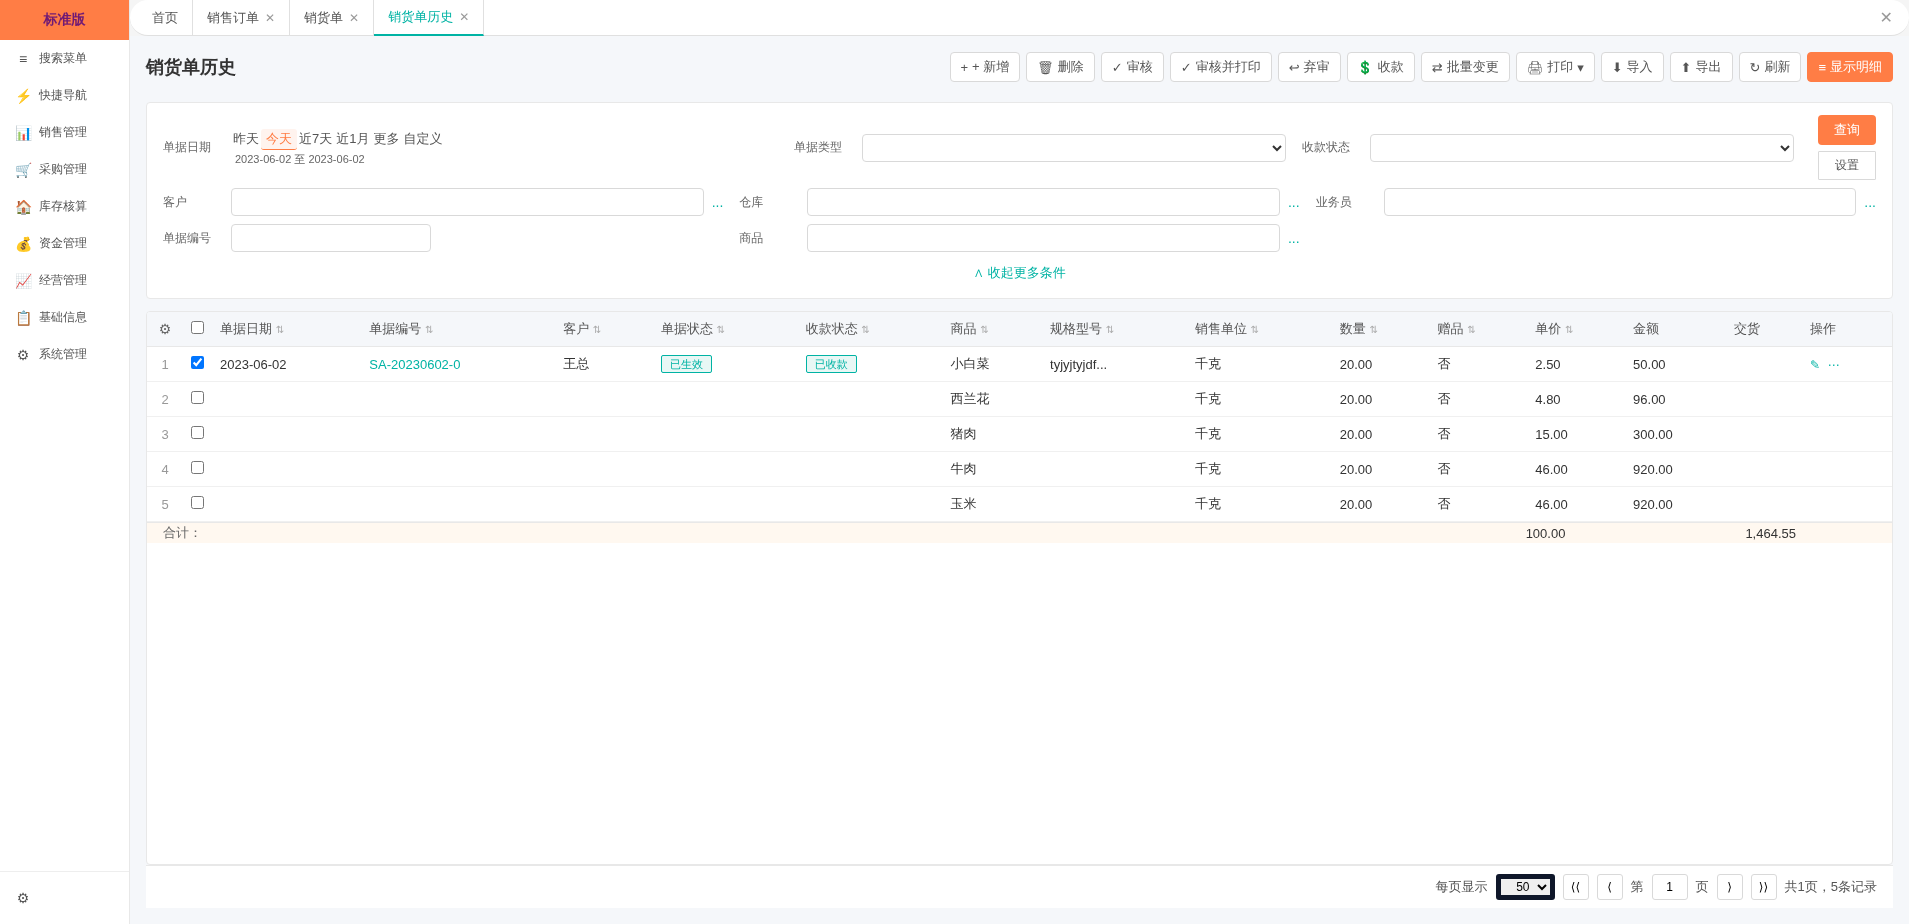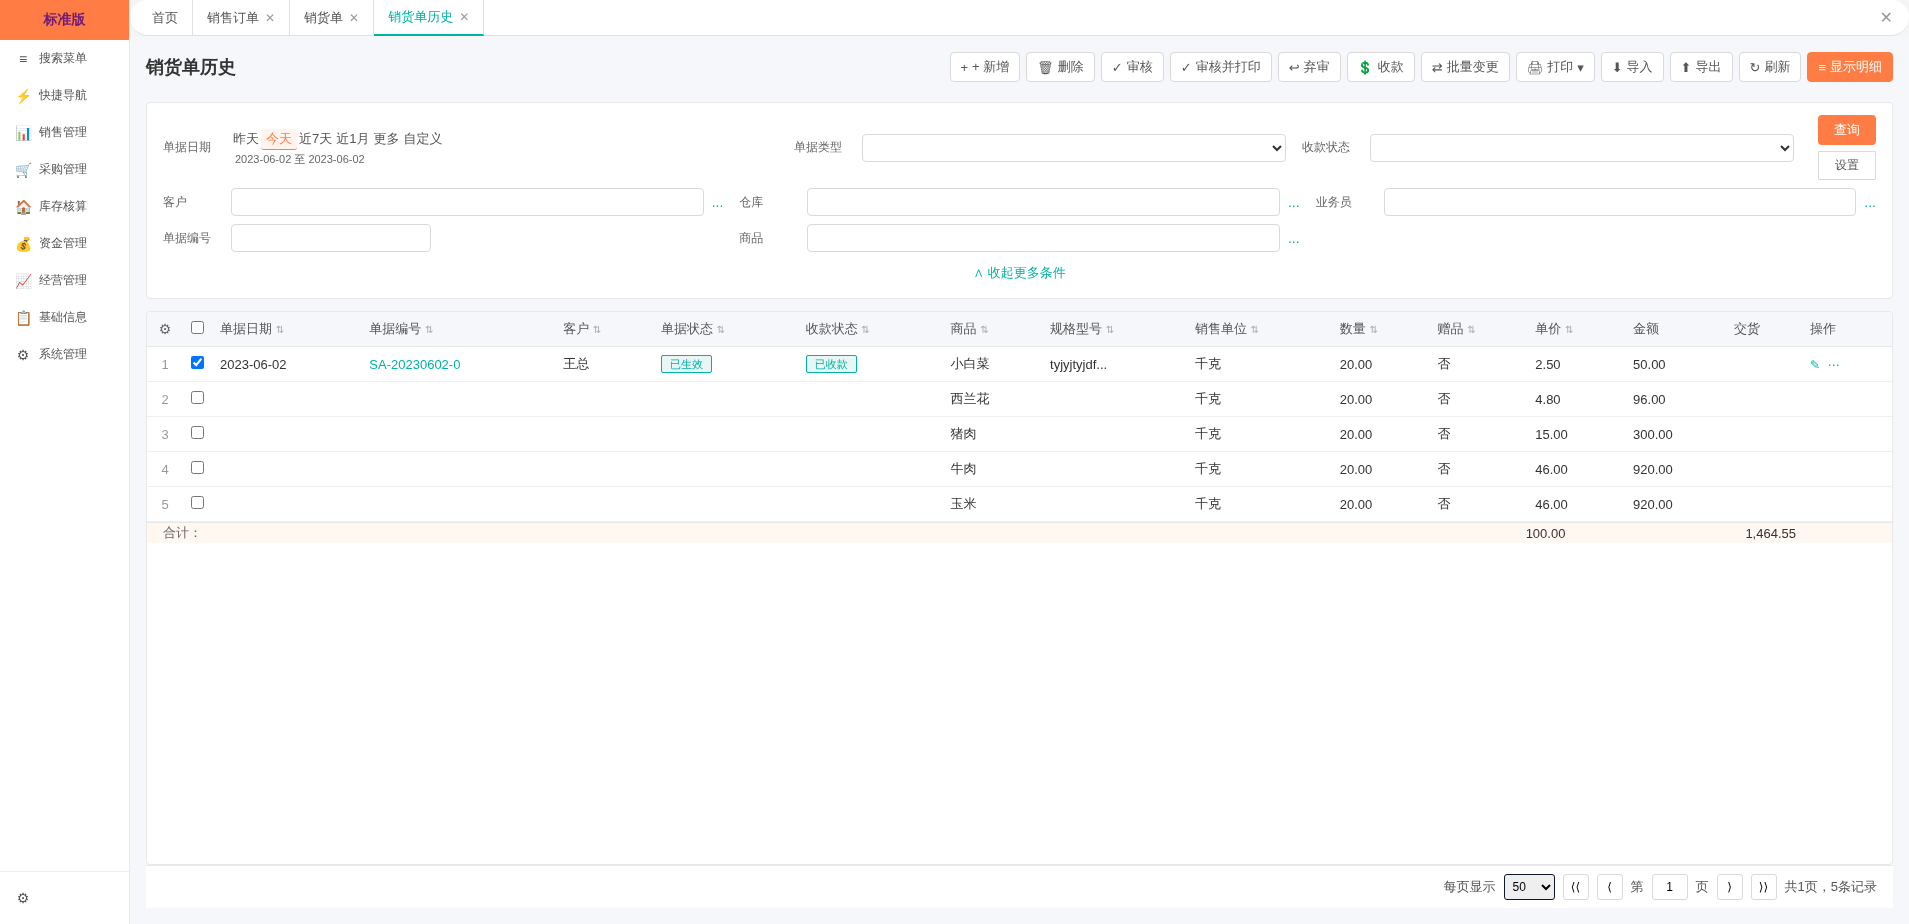--- a/index.html
+++ b/index.html
@@ -305,24 +305,25 @@
       padding: 8px 16px;
       display: flex;
       align-items: center;
       justify-content: flex-end;
       gap: 8px;
       font-size: 12px;
       color: #555;
     }
     .pagination-select {
       height: 26px;
-      border: 1px solid #0f172a;
+      border: 5px solid #0f172a;
       border-radius: 3px;
       padding: 0 4px;
       font-size: 12px;
+      text-align: right;
     }
     .pagination-btn {
       border: 1px solid #d9d9d9;
       background: #fff;
       border-radius: 3px;
       width: 26px;
       height: 26px;
       cursor: pointer;
       display: flex;
       align-items: center;

